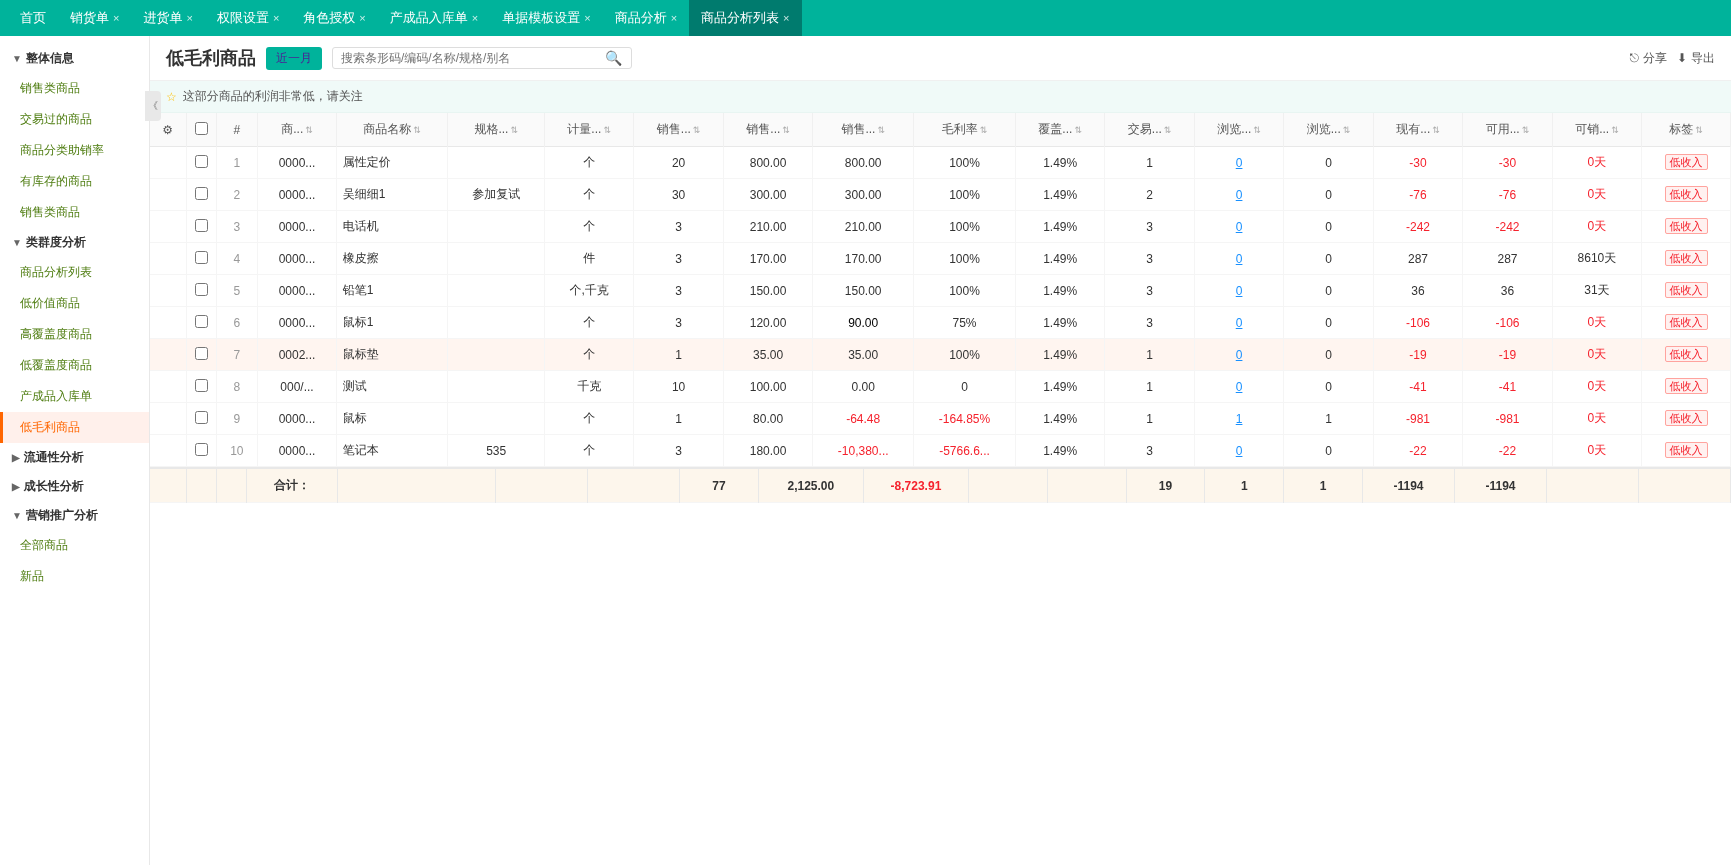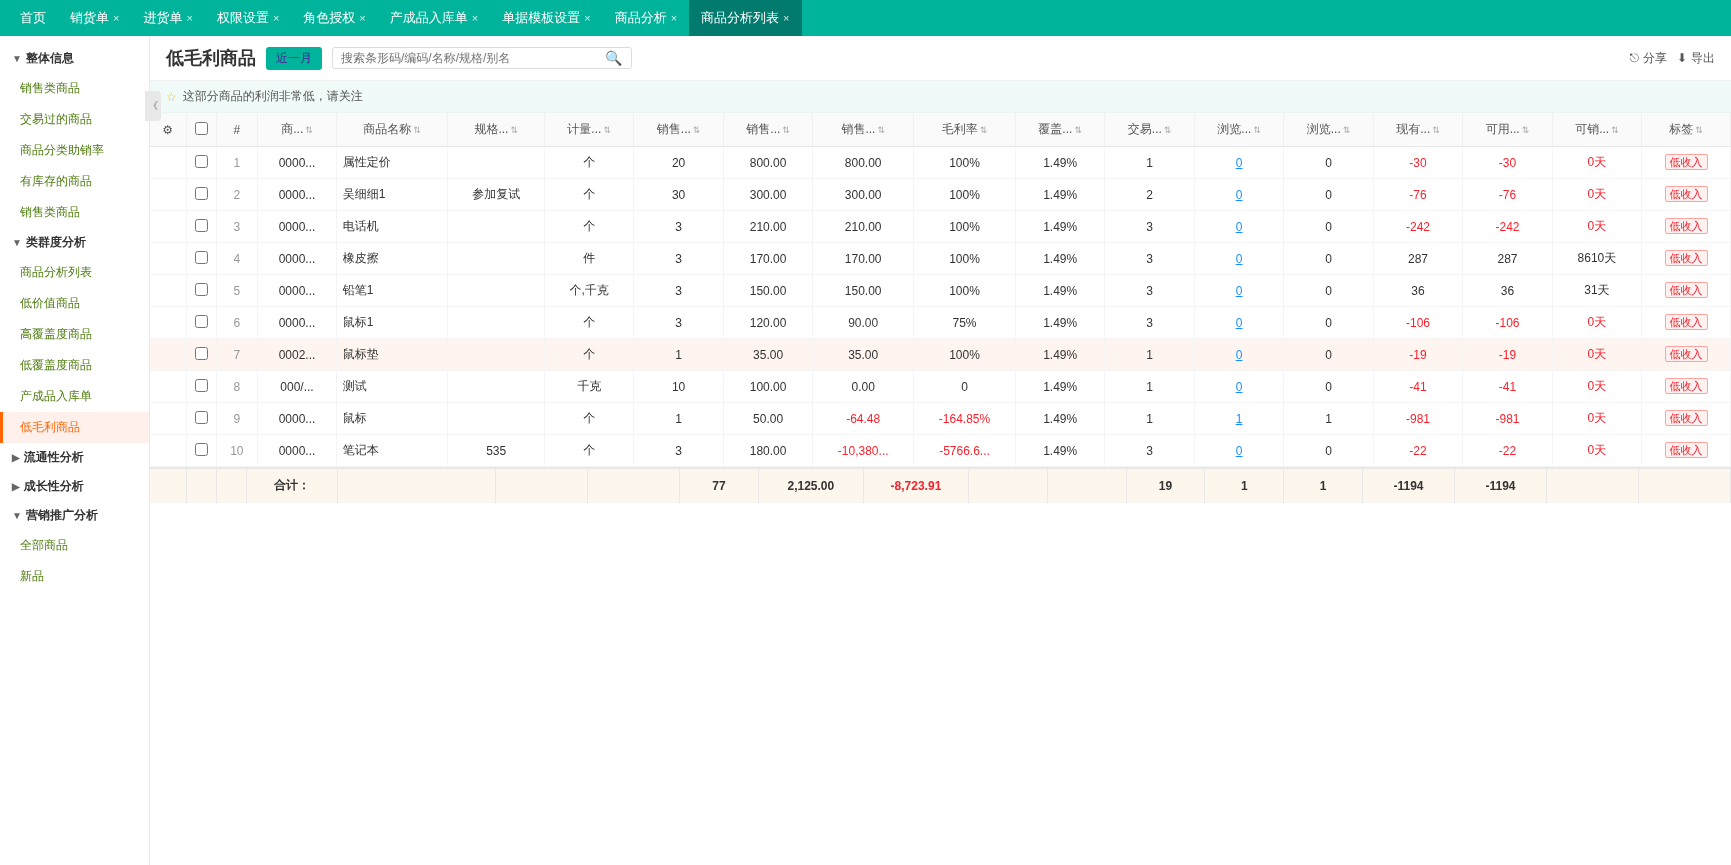--- a/index.html
+++ b/index.html
@@ -545,21 +545,21 @@
       <td class="checkbox-cell">
         <input type="checkbox" style="">
       </td>
       <td class="row-num">6</td>
       <td>0000...</td>
       <td class="td-left">鼠标1</td>
       <td></td>
       <td>个</td>
       <td>3</td>
       <td>120.00</td>
-      <td style="color:#404040">90.00</td>
+      <td style="color:#000000">90.00</td>
       <td style="color:#333">75%</td>
       <td>1.49%</td>
       <td>3</td>
       <td>
         <span class="text-link">0</span>
       </td>
       <td>0</td>
       <td style="color:#f5222d">-106</td>
       <td style="color:#f5222d">-106</td>
       <td style="color:#f5222d">0天</td>
@@ -625,21 +625,21 @@
       <td></td>
       <td class="checkbox-cell">
         <input type="checkbox" style="">
       </td>
       <td class="row-num">9</td>
       <td>0000...</td>
       <td class="td-left">鼠标</td>
       <td></td>
       <td>个</td>
       <td>1</td>
-      <td>50.00</td>
+      <td>80.00</td>
       <td style="color:#f5222d">-64.48</td>
       <td style="color:#f5222d">-164.85%</td>
       <td>1.49%</td>
       <td>1</td>
       <td>
         <span class="text-link">1</span>
       </td>
       <td>1</td>
       <td style="color:#f5222d">-981</td>
       <td style="color:#f5222d">-981</td>

